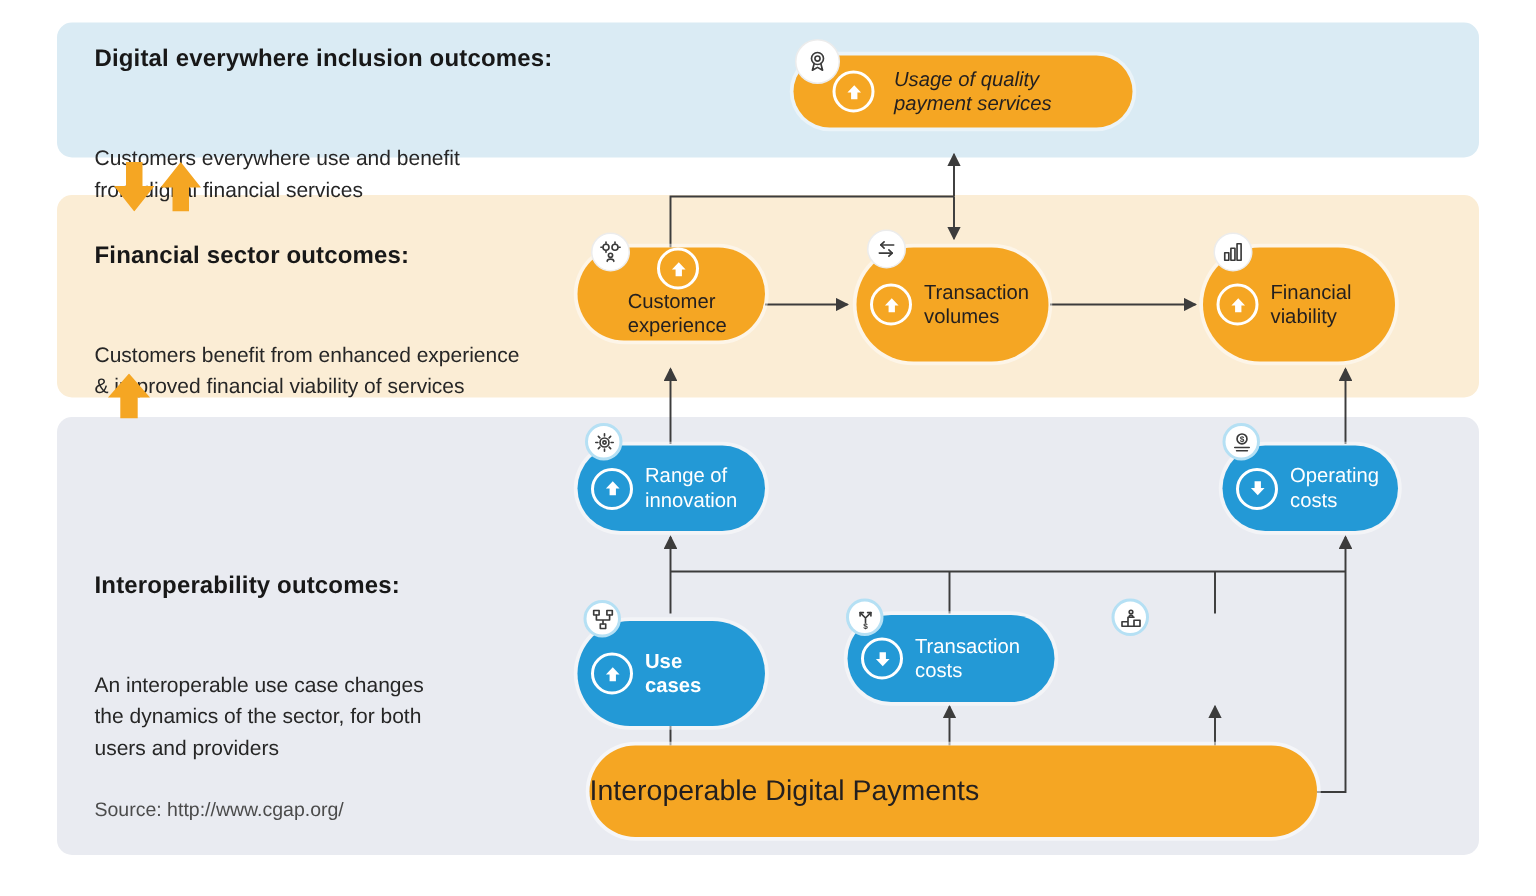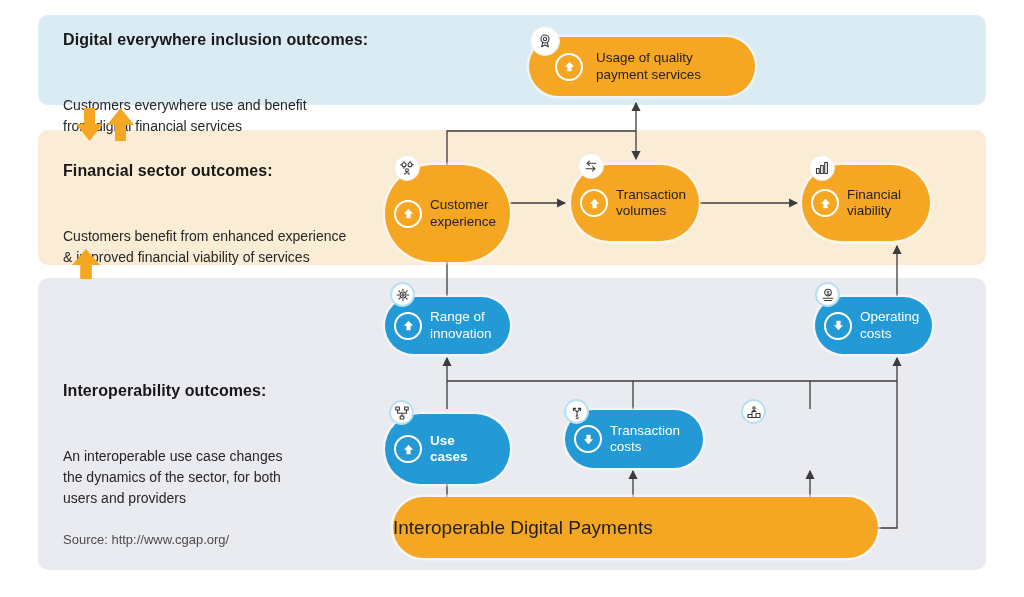--- a/index.html
+++ b/index.html
@@ -96,38 +96,38 @@
     <path class="conn" d="M447,381 L897,381"></path>
     <path class="conn" d="M447,409 L447,358" marker-end="url(#ah)"></path>
     <path class="conn" d="M633,409 L633,381"></path>
     <path class="conn" d="M810,409 L810,381"></path>
     <path class="conn" d="M878,528 L897,528 L897,358" marker-end="url(#ah)"></path>
     <path class="conn" d="M447,497 L447,471" marker-end="url(#ah)"></path>
     <path class="conn" d="M633,497 L633,471" marker-end="url(#ah)"></path>
     <path class="conn" d="M810,497 L810,471" marker-end="url(#ah)"></path>
   </svg>
 
-  <div class="pill orange pill-usage" style="left:529px;top:37px;width:226px;height:59px;">
+  <div class="pill orange pill-usage" style="left:529px;top:37px;width:226px;height:48px;font-style:italic;">
     <span class="trend up">
       <svg viewBox="0 0 16 16">
           <path d="M8 2.2 L13.6 8.2 H10.6 V13.8 H5.4 V8.2 H2.4 Z" fill="#fff"></path>
         </svg>
     </span>
     <span class="plabel">Usage of quality
 payment services</span>
   </div>
   <div class="badge b30" style="left:530px;top:26px;">
     <svg viewBox="0 0 16 16" class="icon-stroke">
       <circle cx="8" cy="6" r="4"></circle>
         <circle cx="8" cy="6" r="1.7"></circle>
       <path d="M5.8 9.3 L4.6 13.8 L8 11.9 L11.4 13.8 L10.2 9.3"></path>
     </svg>
   </div>
 
-  <div class="pill orange" style="left:385px;top:165px;width:125px;height:97px;">
+  <div class="pill orange" style="left:385px;top:165px;width:125px;height:62px;flex-direction:column;">
     <span class="trend up">
       <svg viewBox="0 0 16 16">
           <path d="M8 2.2 L13.6 8.2 H10.6 V13.8 H5.4 V8.2 H2.4 Z" fill="#fff"></path>
         </svg>
     </span>
     <span class="plabel">Customer
 experience</span>
   </div>
   <div class="badge b26" style="left:394px;top:155px;">
     <svg viewBox="0 0 16 16" class="icon-stroke">

